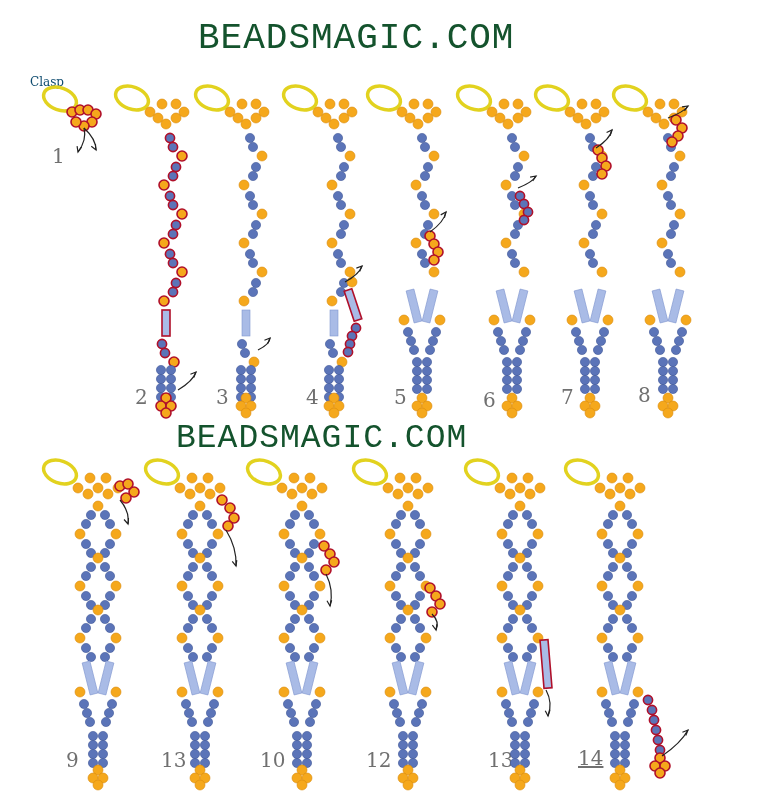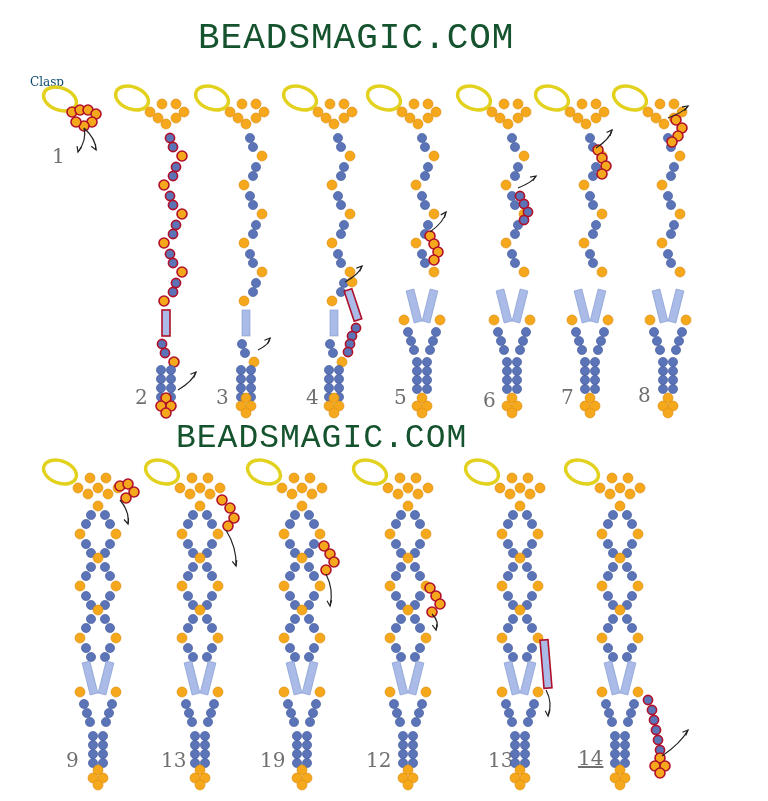--- a/index.html
+++ b/index.html
@@ -22,21 +22,21 @@
     <div class="label" style="left: 52px; top: 144px;">1</div>
     <div class="label" style="left: 135px; top: 385px;">2</div>
     <div class="label" style="left: 216px; top: 385px;">3</div>
     <div class="label" style="left: 306px; top: 385px;">4</div>
     <div class="label" style="left: 394px; top: 385px;">5</div>
     <div class="label" style="left: 483px; top: 388px;">6</div>
     <div class="label" style="left: 561px; top: 385px;">7</div>
     <div class="label" style="left: 638px; top: 383px;">8</div>
     <div class="label" style="left: 66px; top: 748px;">9</div>
     <div class="label" style="left: 161px; top: 748px;">13</div>
-    <div class="label" style="left: 260px; top: 748px;">19</div>
+    <div class="label" style="left: 260px; top: 748px;">10</div>
     <div class="label" style="left: 366px; top: 748px;">12</div>
     <div class="label" style="left: 488px; top: 748px;">13</div>
     <div class="label" style="left: 578px; top: 746px; text-decoration: underline;">14</div>
   </div>
 
 <svg id="diagram" width="768" height="801" viewBox="0 0 768 801">
     <ellipse cx="60" cy="99" rx="17" ry="11" fill="none" stroke="#e2d21f" stroke-width="3.5" transform="rotate(20 60 99)"></ellipse>
     <circle cx="72" cy="112" r="5" fill="#f5a81c" stroke="#b0102a" stroke-width="1.6"></circle>
     <circle cx="80" cy="110" r="5" fill="#f5a81c" stroke="#b0102a" stroke-width="1.6"></circle>
     <circle cx="88" cy="110" r="5" fill="#f5a81c" stroke="#b0102a" stroke-width="1.6"></circle>

